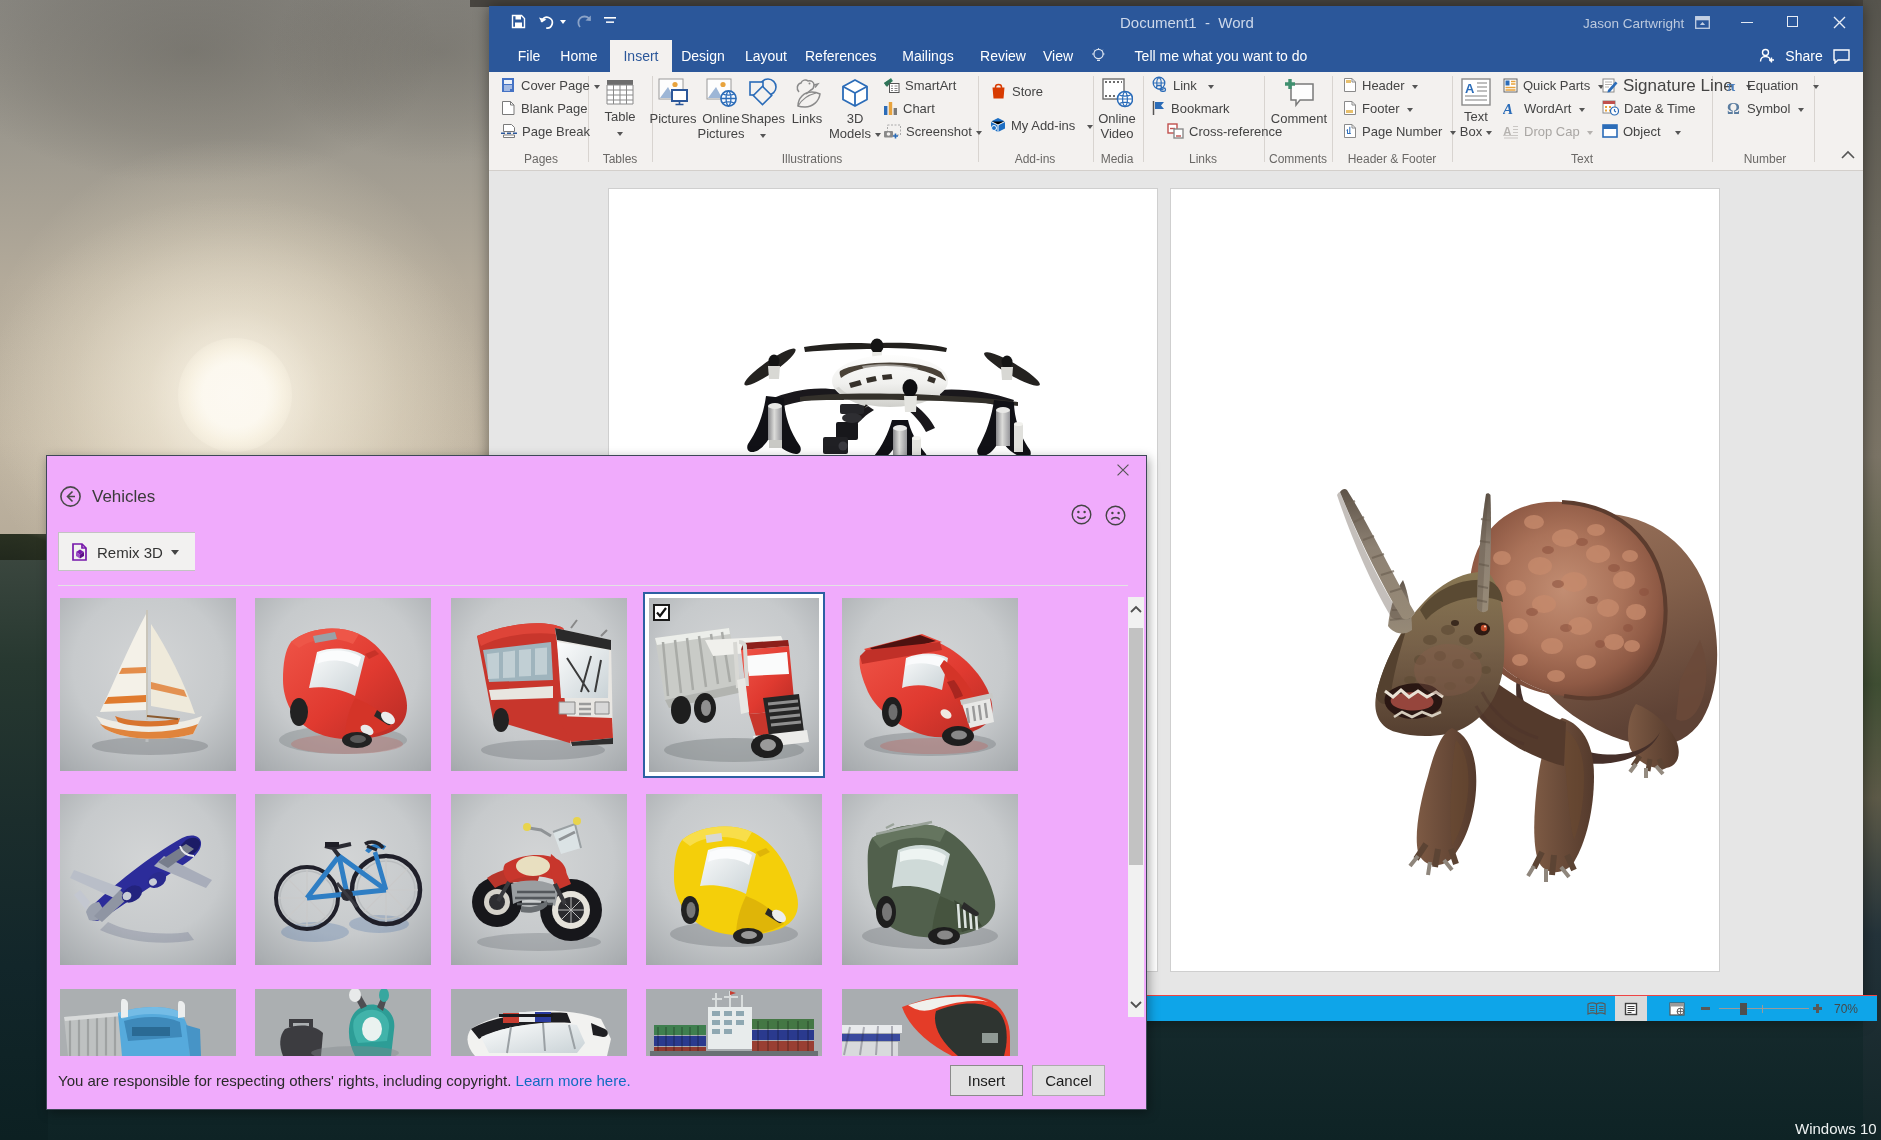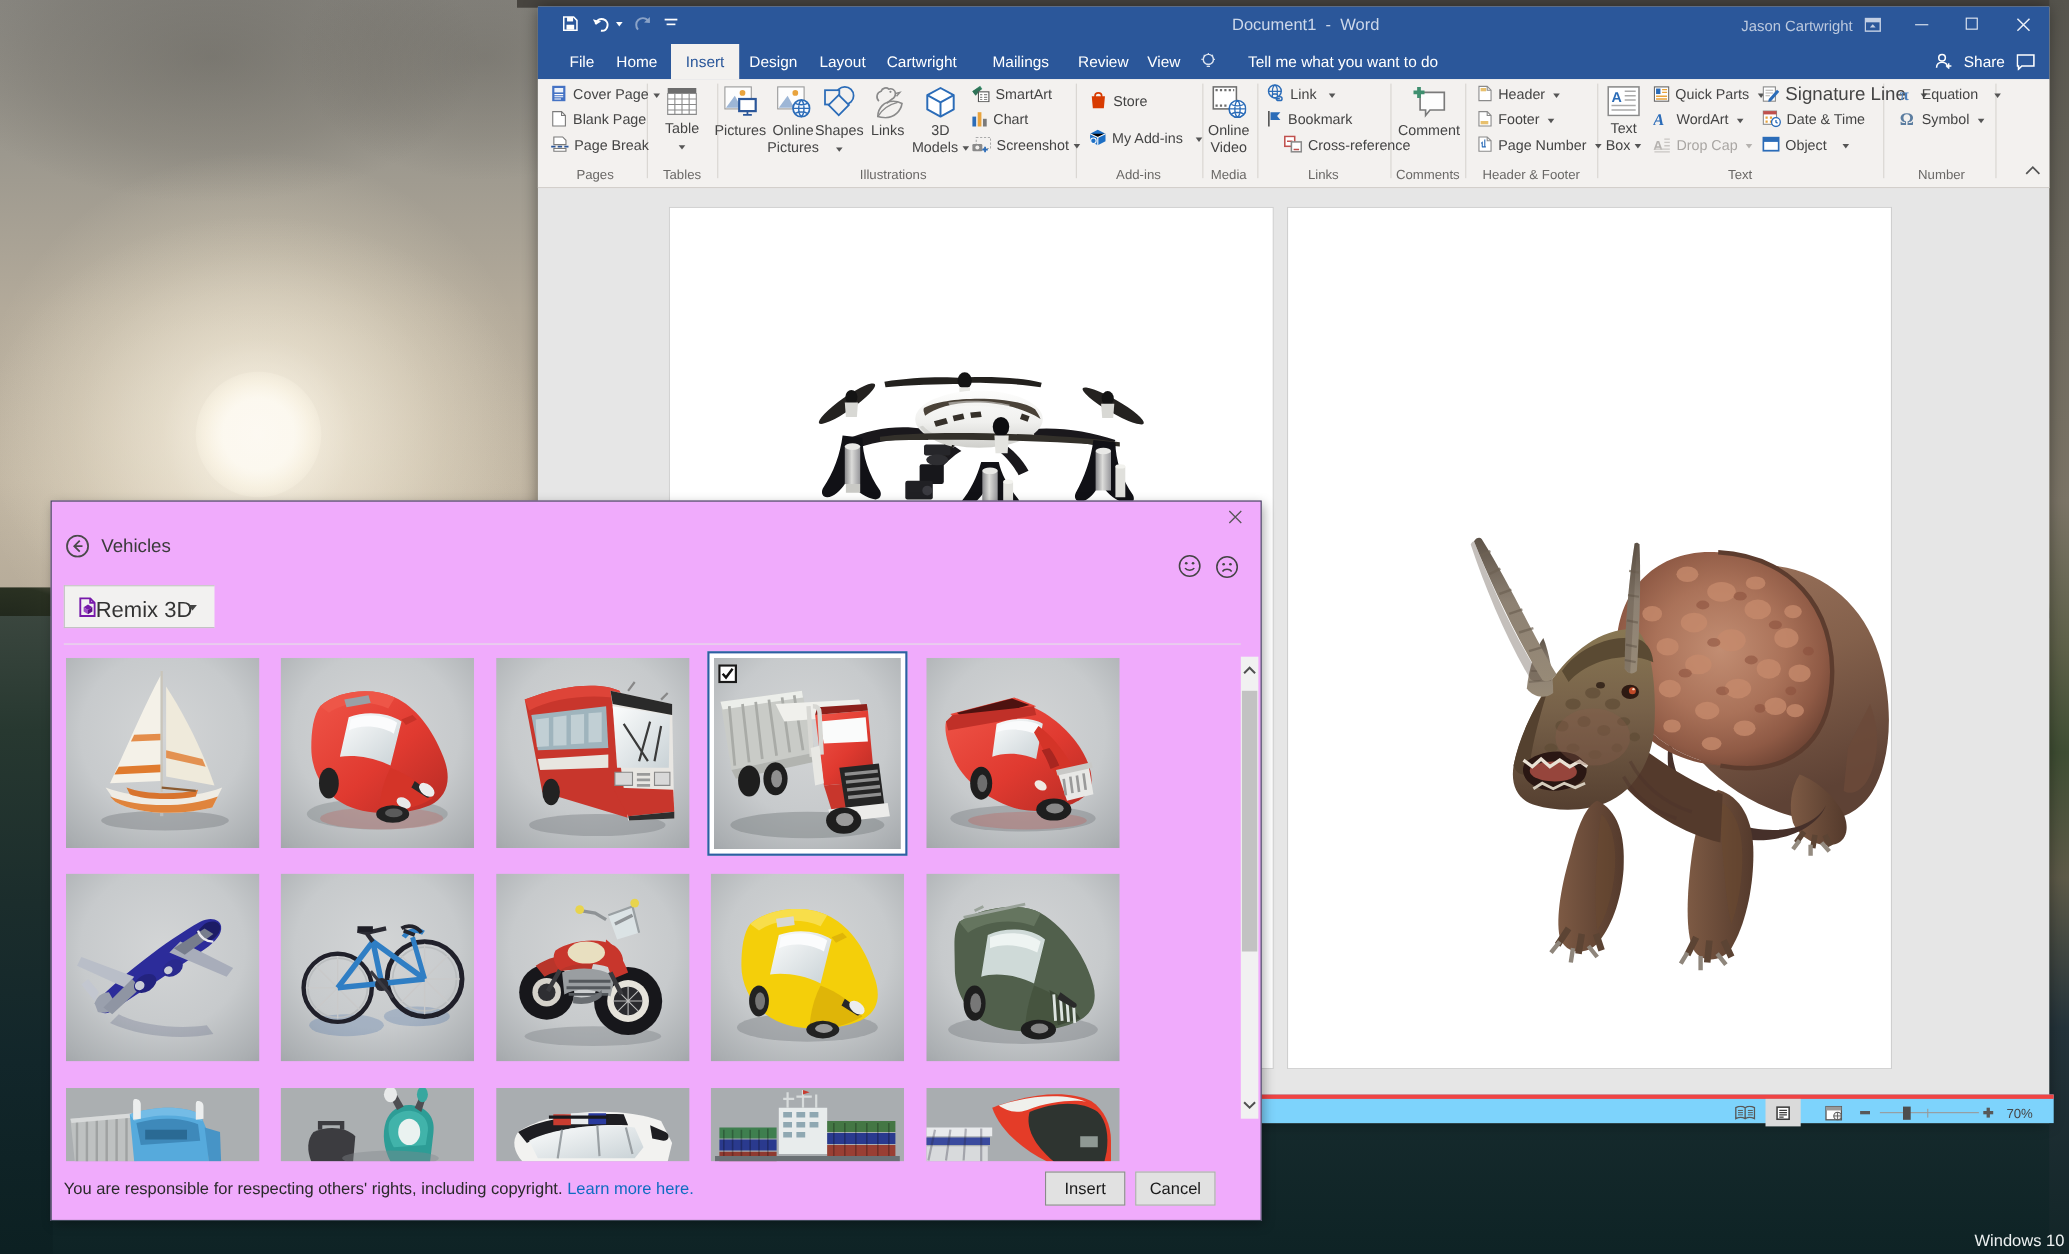--- a/index.html
+++ b/index.html
@@ -23,21 +23,21 @@
 .ttext{color:#d6deeb;font-size:15px}
 .tab{position:absolute;top:0;height:32px;line-height:32px;color:#fff;font-size:14px;text-align:center}
 #instab{position:absolute;left:121px;top:0;width:62px;height:32px;background:#f3f1ef;color:#2b579a;font-size:14px;text-align:center;line-height:32px}
 .glabel{position:absolute;top:80px;width:120px;text-align:center;color:#6a6866;font-size:12px}
 .gsep{position:absolute;top:4px;width:1px;height:86px;background:#d8d4d0}
 .car{display:inline-block;width:0;height:0;border-left:3.5px solid transparent;border-right:3.5px solid transparent;border-top:4px solid #555;vertical-align:middle;margin-left:4px}
 .bigbtn{position:absolute;top:6px;text-align:center;color:#444;font-size:13px}
 .smrow{position:absolute;height:22px;line-height:22px;color:#444;font-size:13px;white-space:nowrap}
 .smrow svg{vertical-align:-3px;margin-right:5px}
 
-#status{position:absolute;left:4px;top:989px;width:1374px;height:26px;background:#7dd3fc;border-top:4px solid #ef4444}
+#status{position:absolute;left:14px;top:989px;width:1374px;height:26px;background:#0ea5e9;border-top:1px solid #ef4444}
 
 .page{position:absolute;background:#fff;border:1px solid #cfcfcf}
 
 #dlg{position:absolute;left:46px;top:455px;width:1101px;height:655px;background:#f0abfc;border:1px solid #3e4757;box-shadow:2px 3px 10px rgba(0,0,0,.35)}
 .tile{position:absolute;width:176px;overflow:hidden}
 .tile svg{display:block}
 #dlgx{position:absolute;left:1069px;top:7px;width:14px;height:14px}
 .sb{position:absolute;left:1081px;top:141px;width:16px;height:420px;background:#f1f1f1}
 .sbthumb{position:absolute;left:1px;top:31px;width:14px;height:237px;background:#c2c2c2}
 </style>
@@ -93,21 +93,21 @@
     <svg class="abs" style="left:1344px;top:10px" width="13" height="13" viewBox="0 0 13 13">
         <path d="M1 1 L12 12 M12 1 L1 12" stroke="#e8edf5" stroke-width="1.4"></path>
       </svg>
   </div>
   <div id="tabrow">
     <div class="tab" style="left:21px;width:38px">File</div>
     <div class="tab" style="left:67px;width:46px">Home</div>
     <div id="instab">Insert</div>
     <div class="tab" style="left:188px;width:52px">Design</div>
     <div class="tab" style="left:252px;width:50px">Layout</div>
-    <div class="tab" style="left:316px;width:66px">Cartwright</div>
+    <div class="tab" style="left:316px;width:66px">References</div>
     <div class="tab" style="left:412px;width:54px">Mailings</div>
     <div class="tab" style="left:490px;width:48px">Review</div>
     <div class="tab" style="left:552px;width:34px">View</div>
     <svg class="abs" style="left:603px;top:8px" width="13" height="17" viewBox="0 0 13 17">
         <circle cx="6.5" cy="6" r="4.6" fill="none" stroke="#dce4f0" stroke-width="1.3"></circle>
         <path d="M5 10.5 h3 M5 12.3 h3" stroke="#dce4f0" stroke-width="1.2"></path>
         <path d="M6.5 1.4 v-1.2 M11 6 h1.5 M0 6 h1.5 M9.7 2.8 l1-1 M3.3 2.8 l-1-1" stroke="#dce4f0" stroke-width="1"></path>
       </svg>
     <div class="tab ttext" style="left:622px;width:220px;text-align:center">Tell me what you want to do</div>
     <svg class="abs" style="left:1270px;top:8px" width="17" height="17" viewBox="0 0 17 17">
@@ -615,21 +615,21 @@
       <path d="M6.3 14.5 c1.8 -2.6 6.6 -2.6 8.4 0" fill="none" stroke="#444" stroke-width="1.4"></path>
     </svg>
   <div class="abs" style="left:11px;top:76px;width:137px;height:39px;background:#f2f1f0;border:1px solid #c3c3c3;border-right:none">
     <svg class="abs" style="left:11px;top:9px" width="20" height="20" viewBox="0 0 20 20">
         <path d="M3 2 h9 l4 4 v12 h-13 z" fill="none" stroke="#7719aa" stroke-width="1.7"></path>
         <path d="M12 2 v4 h4" fill="none" stroke="#7719aa" stroke-width="1.7"></path>
         <path d="M6 10 l4 -2.5 4 2.5 -4 2.5 z" fill="#7719aa"></path>
         <path d="M6 10 v4 l4 2.5 v-4z" fill="#9b4dc4"></path>
         <path d="M14 10 v4 l-4 2.5 v-4z" fill="#5c0f86"></path>
       </svg>
-    <div class="abs" style="left:28px;top:11px;font-size:20px;color:#333">Remix 3D</div>
+    <div class="abs" style="left:38px;top:11px;font-size:15px;color:#333">Remix 3D</div>
     <div class="abs" style="left:112px;top:17px;width:0;height:0;border-left:4.5px solid transparent;border-right:4.5px solid transparent;border-top:5px solid #444"></div>
   </div>
   <div class="abs" style="left:11px;top:129px;width:1070px;height:1px;background:#e3e3e3"></div>
 
   <div class="tile" style="left:13px;top:142px;height:173px">
   <svg width="176" height="173" viewBox="0 0 176 173">
     <rect width="176" height="173" fill="url(#gTile)"></rect>
     <ellipse cx="90" cy="148" rx="58" ry="9" fill="#868b8e" opacity=".55"></ellipse>
     <path d="M87 130 v14" stroke="#b9bcbe" stroke-width="3"></path>
     <path d="M86 16 L86 112 L40 114 C55 82 70 46 86 16 Z" fill="#f4f1e8"></path>

